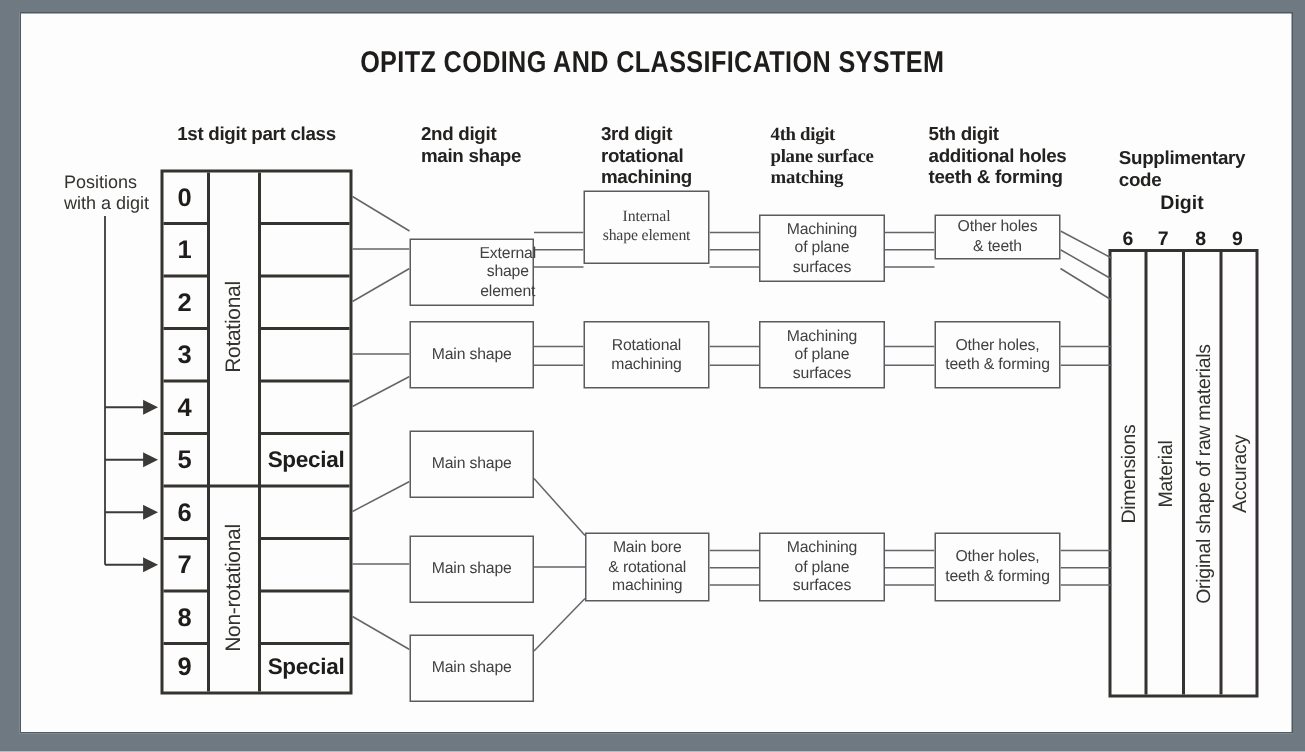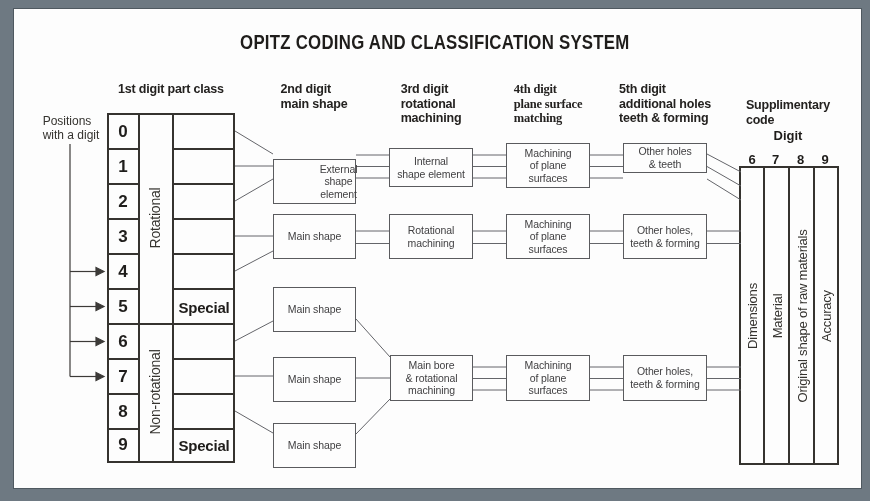--- a/index.html
+++ b/index.html
@@ -181,21 +181,21 @@
   <div class="vtext" style="left:155px; top:392px;">Non-rotational</div>
   <div class="special" style="left:204px; top:306.5px;">Special</div>
   <div class="special" style="left:204px; top:444.5px;">Special</div>
 
   <div class="box" style="left:273px; top:159px; width:83px; height:45px;padding-left:48px;">External<br>shape element</div>
   <div class="box" style="left:273px; top:214px; width:83px; height:45px;">Main shape</div>
   <div class="box" style="left:273px; top:287px; width:83px; height:45px;">Main shape</div>
   <div class="box" style="left:273px; top:357px; width:83px; height:45px;">Main shape</div>
   <div class="box" style="left:273px; top:423px; width:83px; height:45px;">Main shape</div>
 
-  <div class="box" style="left:389px; top:148px; width:84px; height:39px;">Internal<br>shape element</div>
+  <div class="box" style="left:389px; top:127px; width:84px; height:49px;font-family:Liberation Serif, serif;">Internal<br>shape element</div>
   <div class="box" style="left:389px; top:214px; width:84px; height:45px;">Rotational<br>machining</div>
   <div class="box" style="left:390px; top:355px; width:83px; height:46px;">Main bore<br>&amp; rotational<br>machining</div>
 
   <div class="box" style="left:506px; top:143px; width:84px; height:45px;">Machining<br>of plane<br>surfaces</div>
   <div class="box" style="left:506px; top:214px; width:84px; height:45px;">Machining<br>of plane<br>surfaces</div>
   <div class="box" style="left:506px; top:355px; width:84px; height:46px;">Machining<br>of plane<br>surfaces</div>
 
   <div class="box" style="left:623px; top:143px; width:84px; height:30px;">Other holes<br>&amp; teeth</div>
   <div class="box" style="left:623px; top:214px; width:84px; height:45px;">Other holes,<br>teeth &amp; forming</div>
   <div class="box" style="left:623px; top:355px; width:84px; height:46px;">Other holes,<br>teeth &amp; forming</div>

